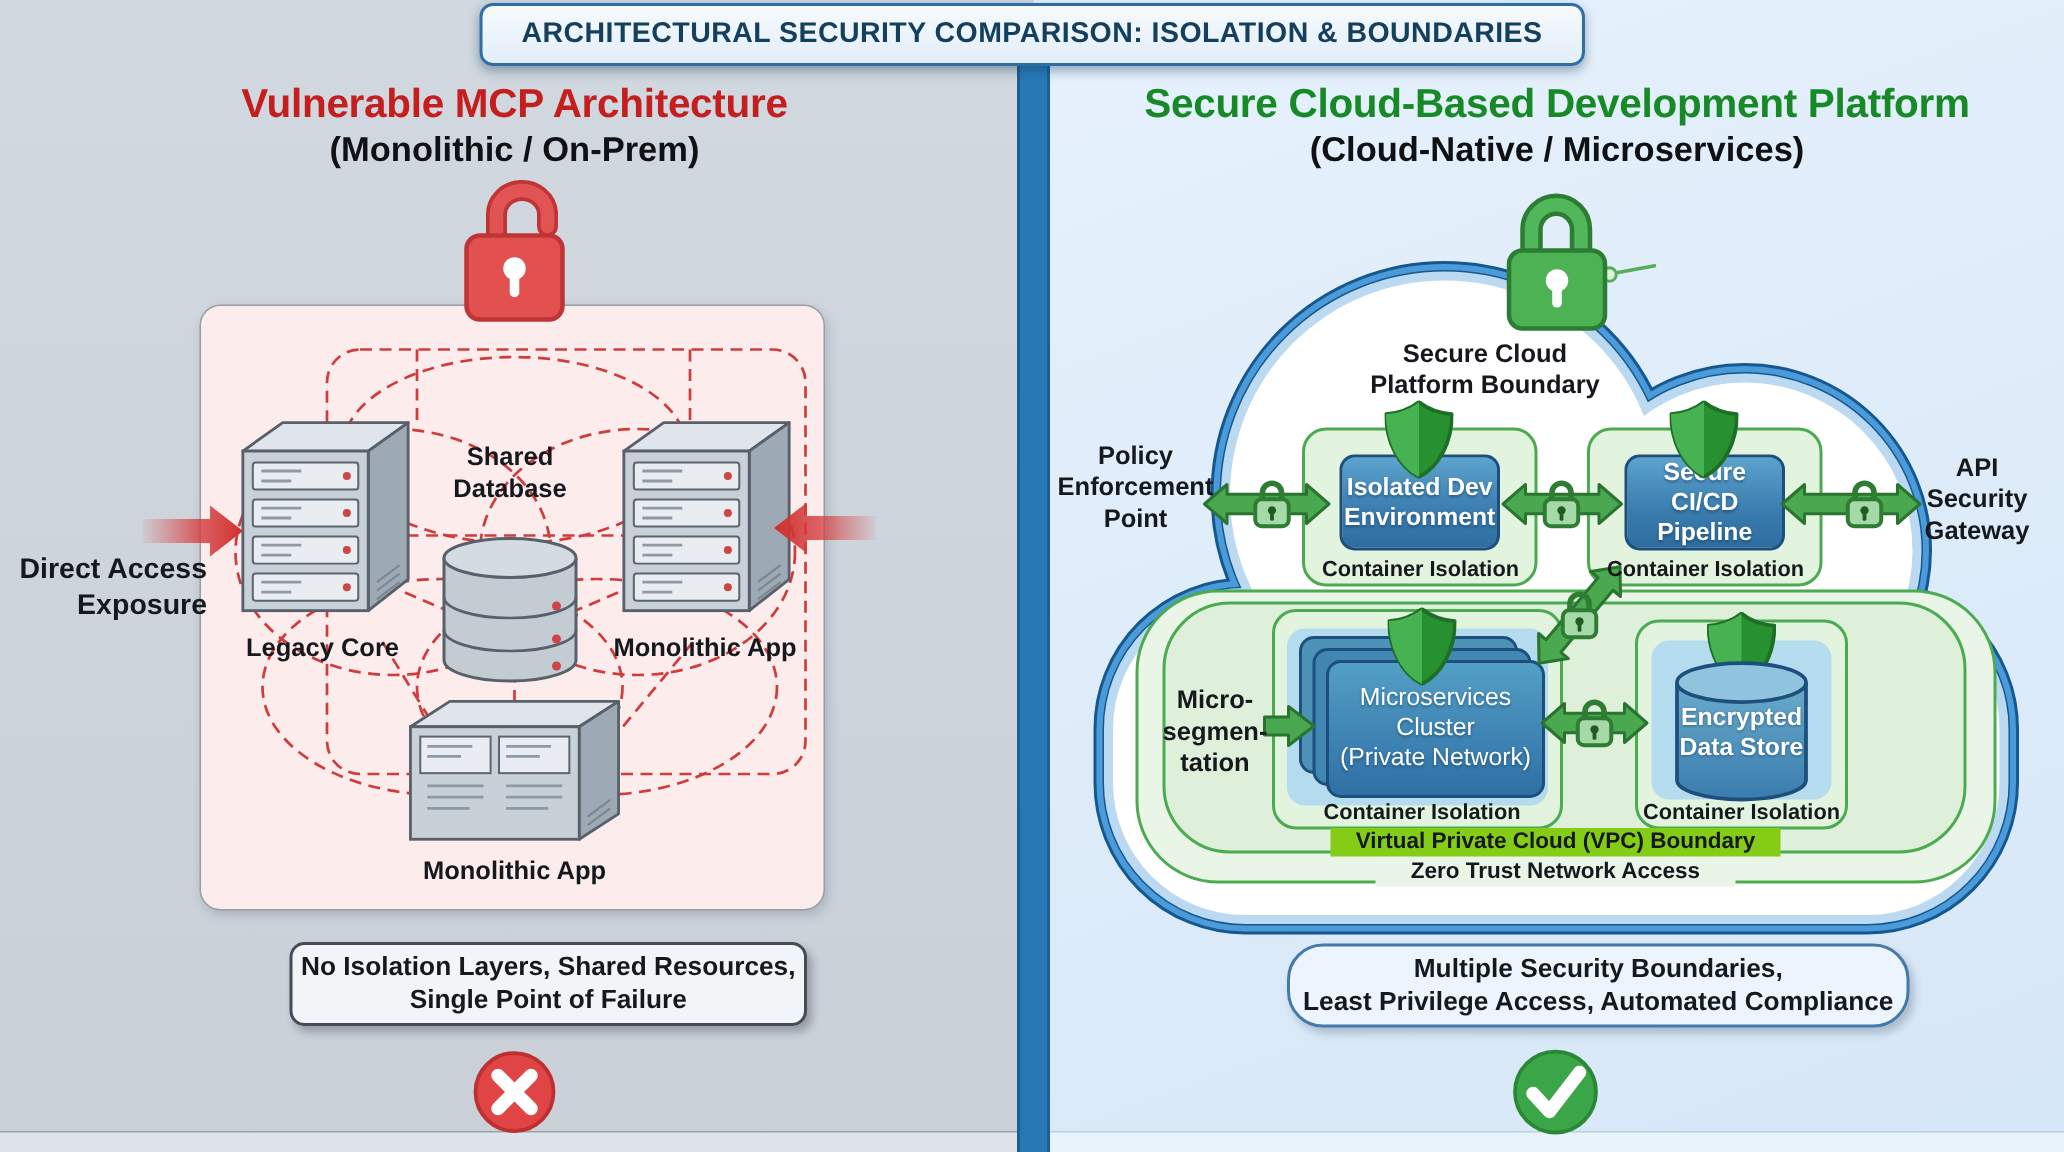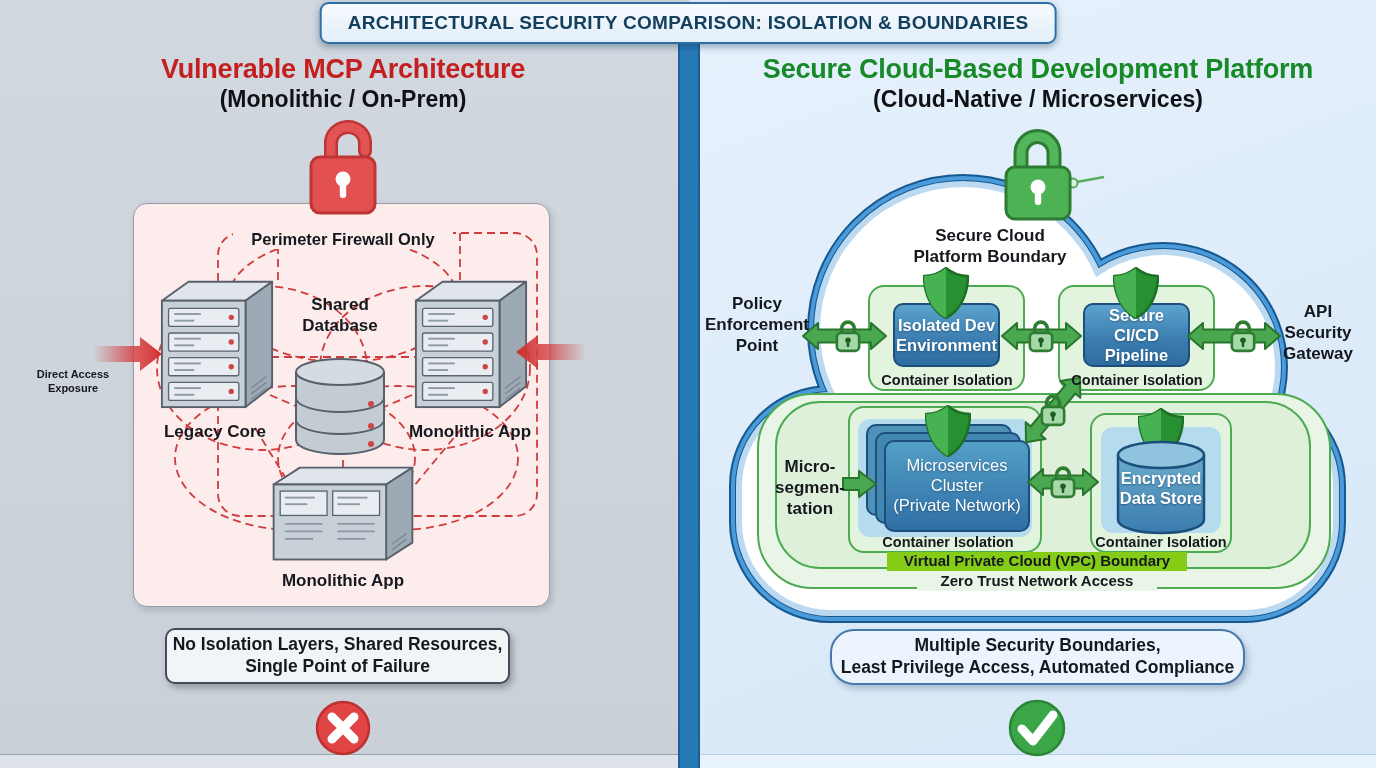--- a/index.html
+++ b/index.html
@@ -29,21 +29,21 @@
   }
   
   .panel-title{position:absolute;font-weight:700;font-size:27px;text-align:center;z-index:6;letter-spacing:-.2px;}
   .panel-sub{position:absolute;font-weight:700;font-size:23px;text-align:center;color:#101114;z-index:6;}
   
   .pink-box{left:133px;top:203px;width:417px;height:404px;background:#fcecec;border:1.5px solid #979ea8;border-radius:14px;box-sizing:border-box;box-shadow:2px 3px 7px rgba(40,40,60,.18);z-index:2;}
   .perimeter-lbl{left:233px;top:229px;width:220px;font-size:16.5px;background:#fcecec;z-index:6;}
   .verdict{
     position:absolute;z-index:3;display:flex;align-items:center;justify-content:center;
     font-weight:700;font-size:17.5px;text-align:center;white-space:pre-line;line-height:1.25;
-    box-sizing:border-box;color:#15191f;
+    box-sizing:border-box;color:#15191f;margin-left:28px;
   }
   .verdict-left{left:165px;top:628px;width:345px;height:56px;background:#f2f5f7;border:2px solid #434c57;border-radius:10px;box-shadow:3px 4px 6px rgba(30,30,40,.3);}
   .verdict-right{left:830px;top:629px;width:415px;height:56px;background:#ecf5fd;border:2px solid #4579aa;border-radius:24px;box-shadow:3px 4px 6px rgba(30,50,80,.25);}
   
   .gbox{position:absolute;box-sizing:border-box;border:2.5px solid #4caa51;}
   .zerotrust{left:757px;top:393px;width:574px;height:196px;border-radius:55px;background:#e9f5e6;z-index:2;}
   .vpc{left:775px;top:401px;width:536px;height:168px;border-radius:45px;background:#def0da;z-index:2;}
   .container-box{border-radius:16px;background:#e2f3de;z-index:2;}
   .cA{left:868px;top:285px;width:157px;height:106px;}
   .cB{left:1058px;top:285px;width:157px;height:106px;}
@@ -119,22 +119,21 @@
     </g>
   </svg>
 
   <div class="abs banner">ARCHITECTURAL SECURITY COMPARISON: ISOLATION &amp; BOUNDARIES</div>
   <div class="panel-title" style="left:60px;top:54px;width:566px;color:#c41e1e;">Vulnerable MCP Architecture</div>
   <div class="panel-sub" style="left:60px;top:86px;width:566px;">(Monolithic / On-Prem)</div>
   <div class="panel-title" style="left:712px;top:54px;width:652px;color:#178a27;">Secure Cloud-Based Development Platform</div>
   <div class="panel-sub" style="left:712px;top:86px;width:652px;">(Cloud-Native / Microservices)</div>
 
   <div class="abs pink-box"></div>
-  <div class="lbl perimeter-lbl">Perimeter Firewall Only</div>
-  <div class="lbl" style="left:8px;top:368px;width:130px;font-size:11px;">Direct Access
+  <div class="lbl" style="left:8px;top:368px;width:130px;font-size:19px;text-align:right;">Direct Access
 Exposure</div>
   <div class="lbl" style="left:150px;top:421px;width:130px;font-size:17px;">Legacy Core</div>
   <div class="lbl" style="left:280px;top:294px;width:120px;font-size:17px;">Shared
 Database</div>
   <div class="lbl" style="left:400px;top:421px;width:140px;font-size:17px;">Monolithic App</div>
   <div class="lbl" style="left:273px;top:570px;width:140px;font-size:17px;">Monolithic App</div>
   <div class="verdict verdict-left">No Isolation Layers, Shared Resources,
 Single Point of Failure</div>
 
   <div class="gbox zerotrust"></div>

